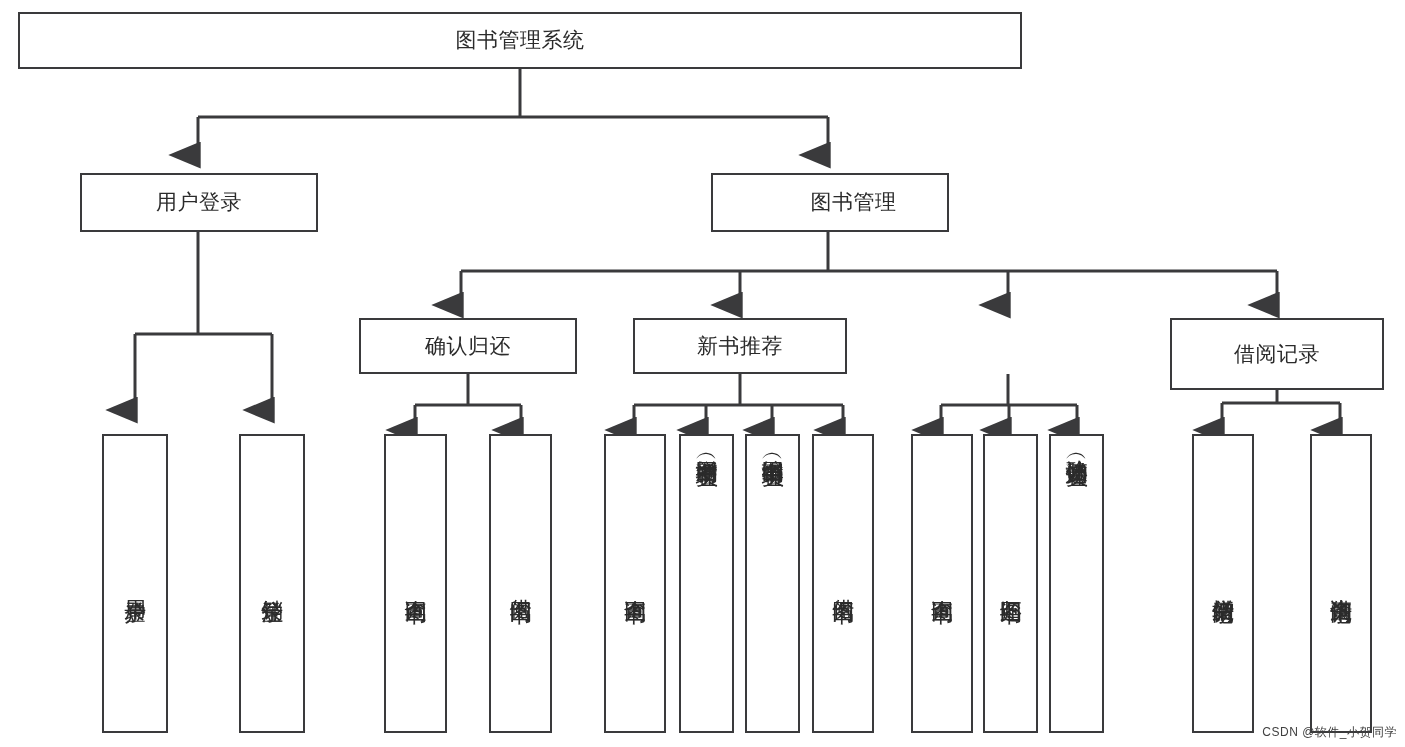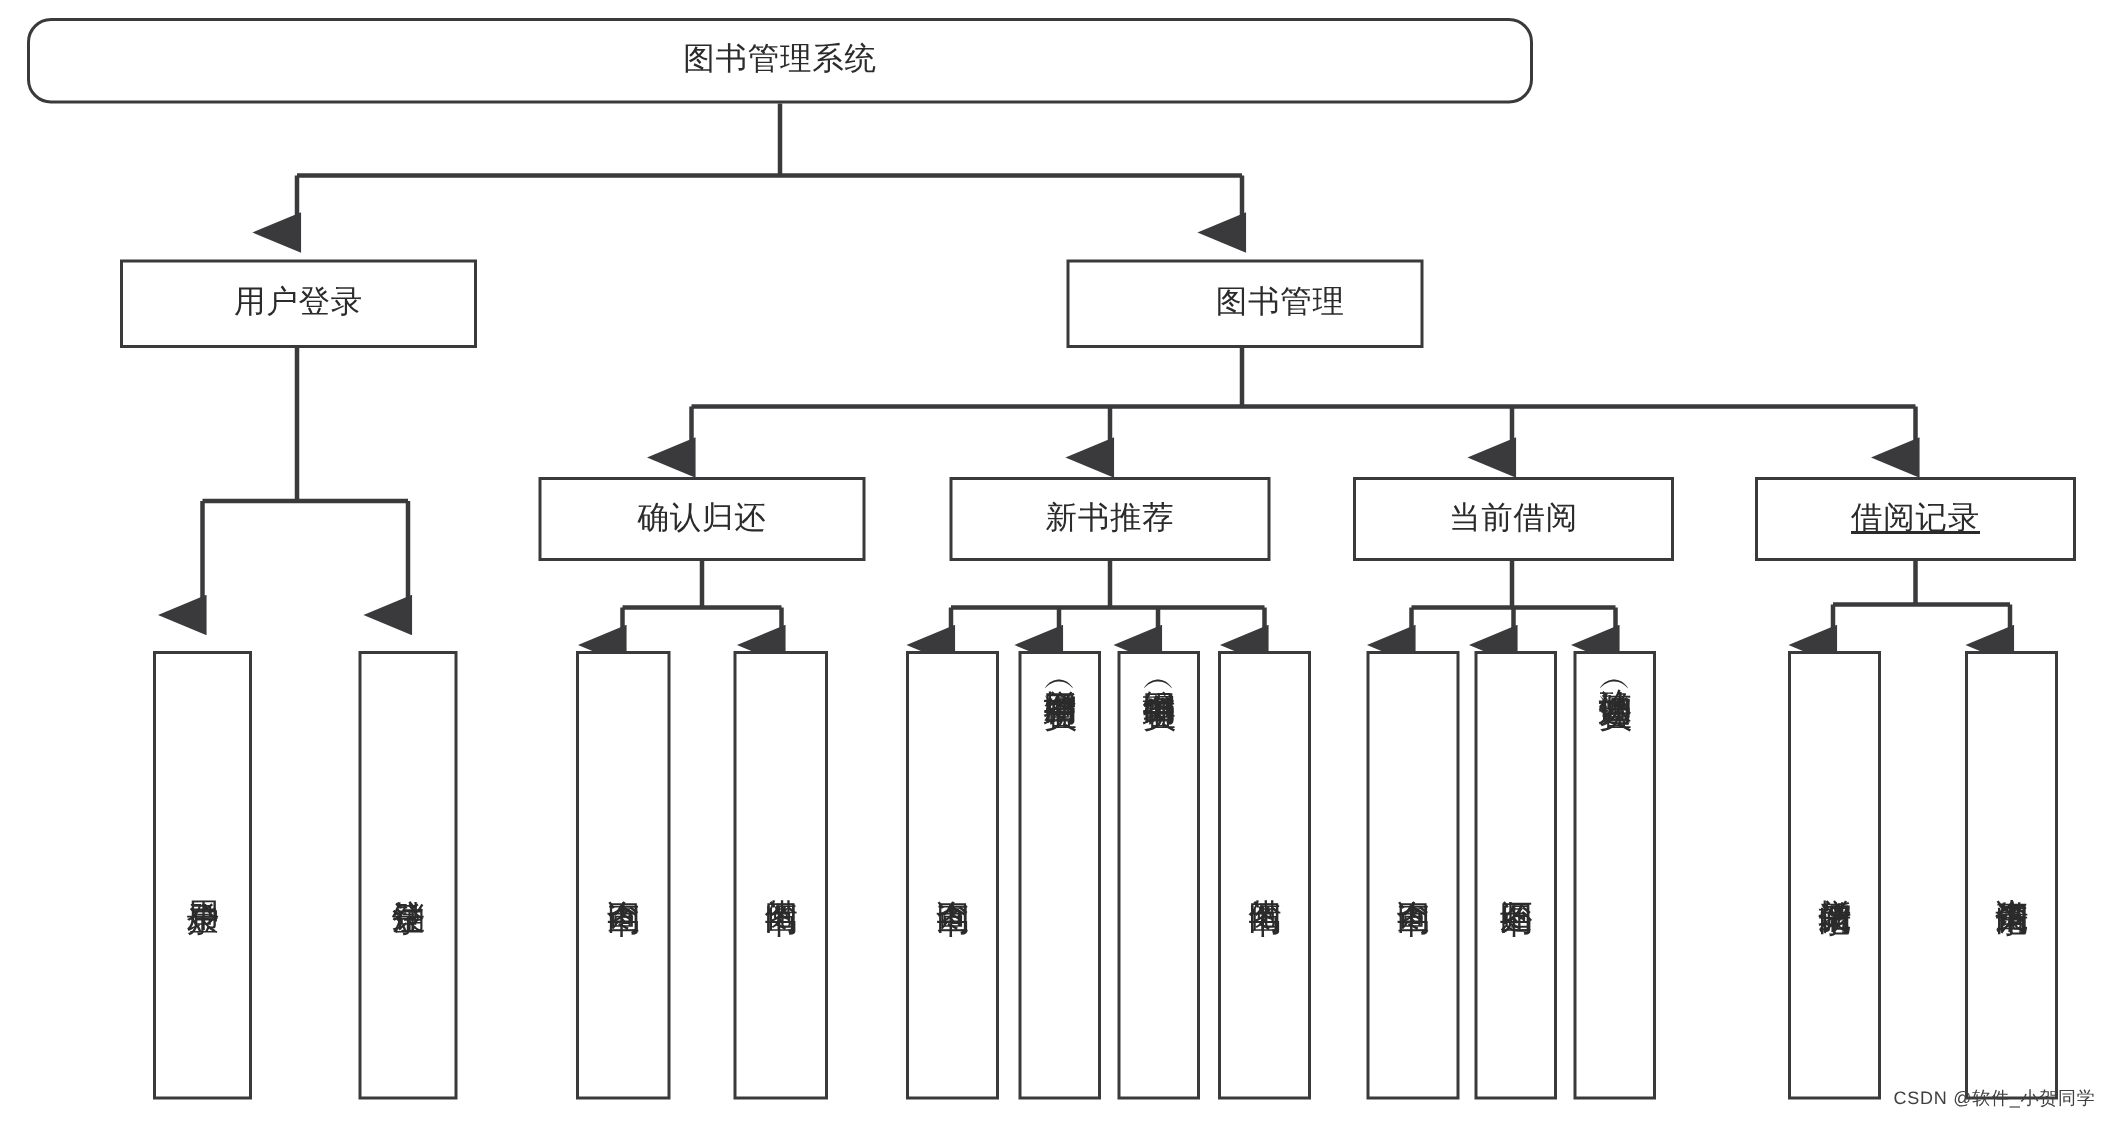--- a/index.html
+++ b/index.html
@@ -123,41 +123,38 @@
       <path d="M1009,405 L1009,430" marker-end="url(#arrowDown)"></path>
       <path d="M1077,405 L1077,430" marker-end="url(#arrowDown)"></path>
 
       <path d="M1277,374 L1277,403"></path>
       <path d="M1222,403 L1340,403"></path>
       <path d="M1222,403 L1222,430" marker-end="url(#arrowDown)"></path>
       <path d="M1340,403 L1340,430" marker-end="url(#arrowDown)"></path>
     </g>
   </svg>
 
-  <div class="node h" style="left:18px; top:12px; width:1004px; height:57px;border-radius:16px;">
+  <div class="node h" style="left:18px; top:12px; width:1004px; height:57px;">
     <span class="lbl">图书管理系统</span>
   </div>
 
   <div class="node h" style="left:80px; top:173px; width:238px; height:59px;">
     <span class="lbl">用户登录</span>
   </div>
   <div class="node h" style="left:711px; top:173px; width:238px; height:59px;padding-left:47px;">
     <span class="lbl">图书管理</span>
   </div>
 
   <div class="node h" style="left:359px; top:318px; width:218px; height:56px;">
     <span class="lbl">确认归还</span>
   </div>
   <div class="node h" style="left:633px; top:318px; width:214px; height:56px;">
     <span class="lbl">新书推荐</span>
   </div>
-  <div class="node h" style="left:902px; top:318px; width:214px; height:56px;">
-    <span class="lbl">当前借阅</span>
-  </div>
-  <div class="node h" style="left:1170px; top:318px; width:214px; height:56px;text-decoration:underline;">
+  <div class="node h" style="left:1170px; top:318px; width:214px; height:72px;">
     <span class="lbl">借阅记录</span>
   </div>
 
   <div class="node v mid" style="left:102px; top:434px; width:66px; height:299px;">
     <span class="lbl">用户登录</span>
   </div>
   <div class="node v mid" style="left:239px; top:434px; width:66px; height:299px;">
     <span class="lbl">注销登录</span>
   </div>
 

